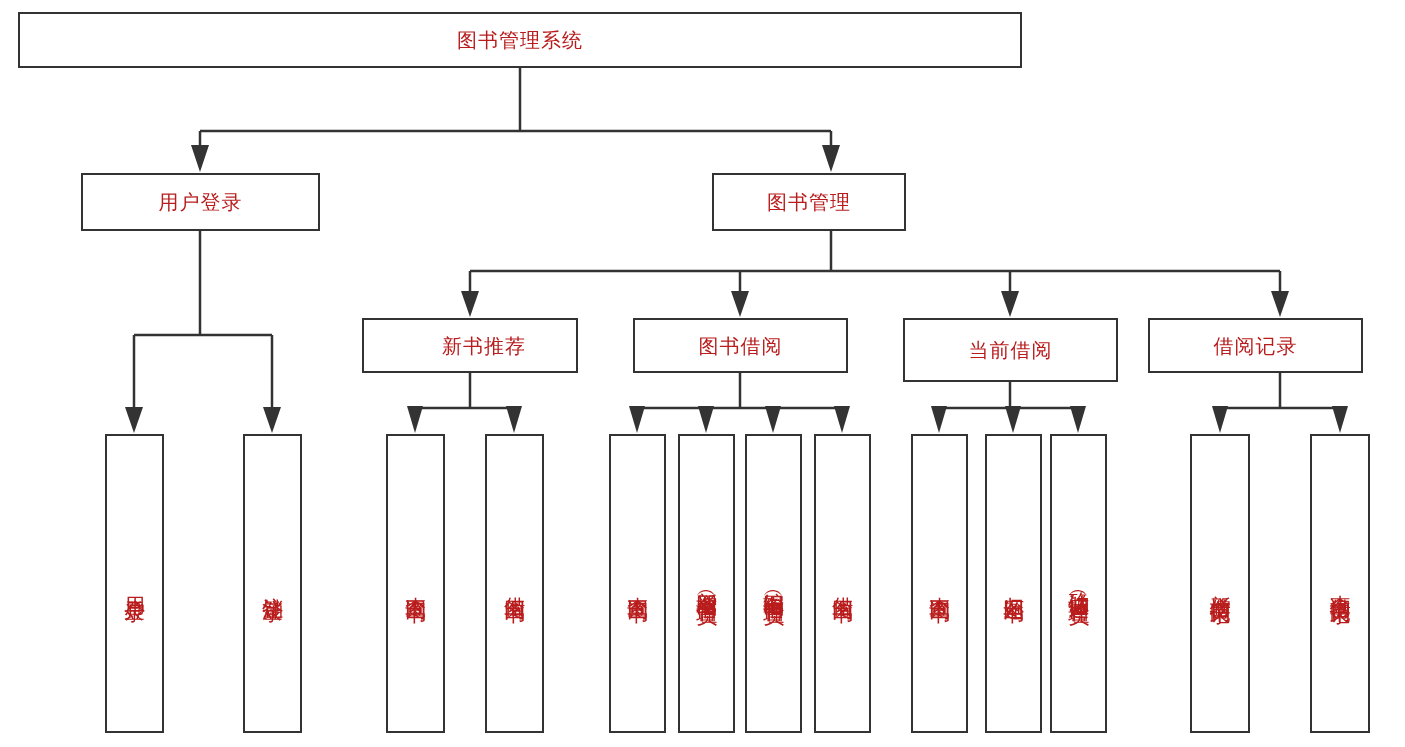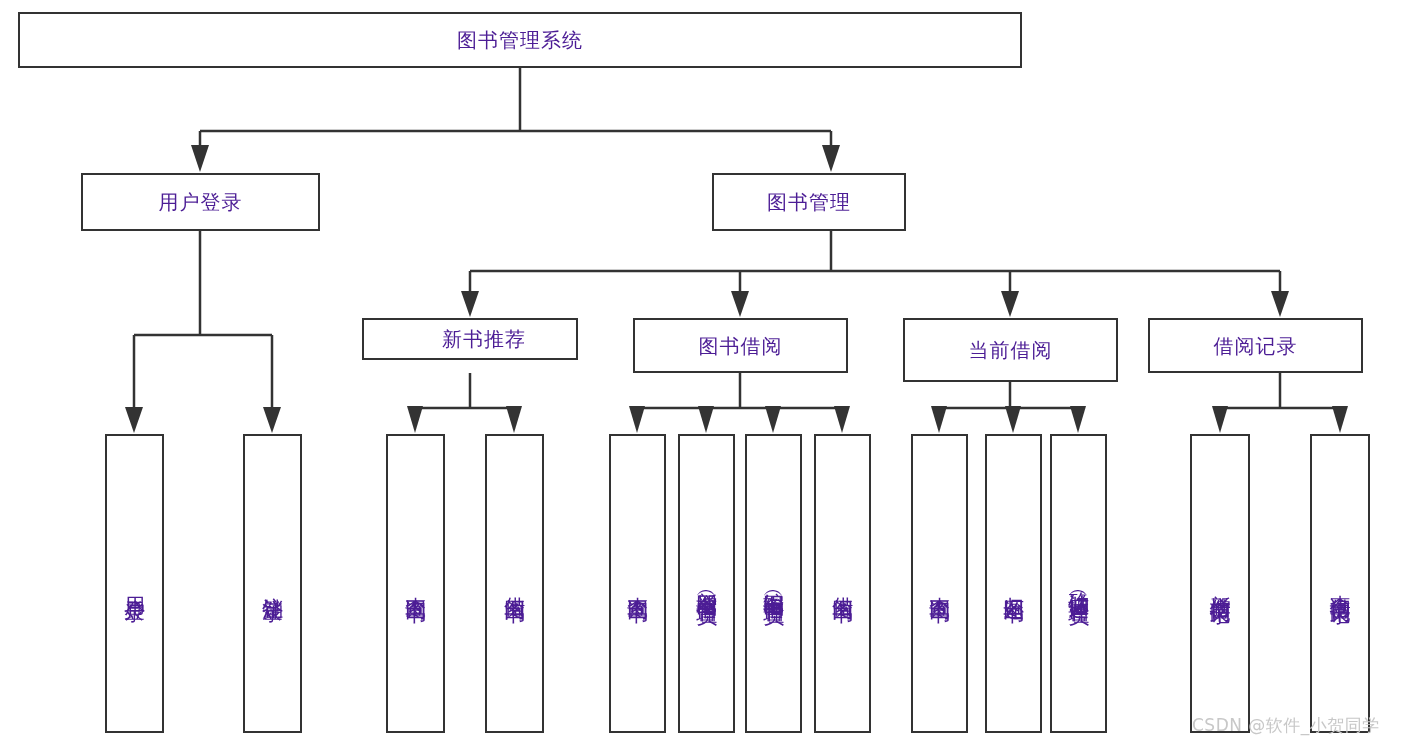--- a/index.html
+++ b/index.html
@@ -24,21 +24,21 @@
   }
   .node {
     position: absolute;
     box-sizing: border-box;
     border: 2px solid #333333;
     background: #ffffff;
     display: flex;
     align-items: center;
     justify-content: center;
     text-align: center;
-    color: #4c1d95;
+    color: #b91c1c;
   }
   .node.horiz {
     font-size: 20px;
     letter-spacing: 1px;
     line-height: 1.2;
   }
   .node.vert {
     writing-mode: vertical-rl;
     text-orientation: upright;
     font-size: 21px;
@@ -146,21 +146,21 @@
     <span>图书管理系统</span>
   </div>
 
   <div class="node horiz" style="left:81px; top:173px; width:239px; height:58px;">
     <span>用户登录</span>
   </div>
   <div class="node horiz" style="left:712px; top:173px; width:194px; height:58px;">
     <span>图书管理</span>
   </div>
 
-  <div class="node horiz" style="left:362px; top:318px; width:216px; height:42px;padding-left:28px;">
+  <div class="node horiz" style="left:362px; top:318px; width:216px; height:55px;padding-left:28px;">
     <span>新书推荐</span>
   </div>
   <div class="node horiz" style="left:633px; top:318px; width:215px; height:55px;text-align:right;">
     <span>图书借阅</span>
   </div>
   <div class="node horiz" style="left:903px; top:318px; width:215px; height:64px;">
     <span>当前借阅</span>
   </div>
   <div class="node horiz" style="left:1148px; top:318px; width:215px; height:55px;">
     <span>借阅记录</span>
@@ -203,15 +203,14 @@
     <span class="vtext">确认归还（管理员）</span>
   </div>
 
   <div class="node vert" style="left:1190px; top:434px; width:60px; height:299px;">
     <span class="vtext">新增借阅记录</span>
   </div>
   <div class="node vert" style="left:1310px; top:434px; width:60px; height:299px;">
     <span class="vtext">查询借阅记录</span>
   </div>
 
-  <div class="watermark" style="left:1192px; top:714px;">CSDN @软件_小贺同学</div>
 
 </div>
 
 </body></html>

